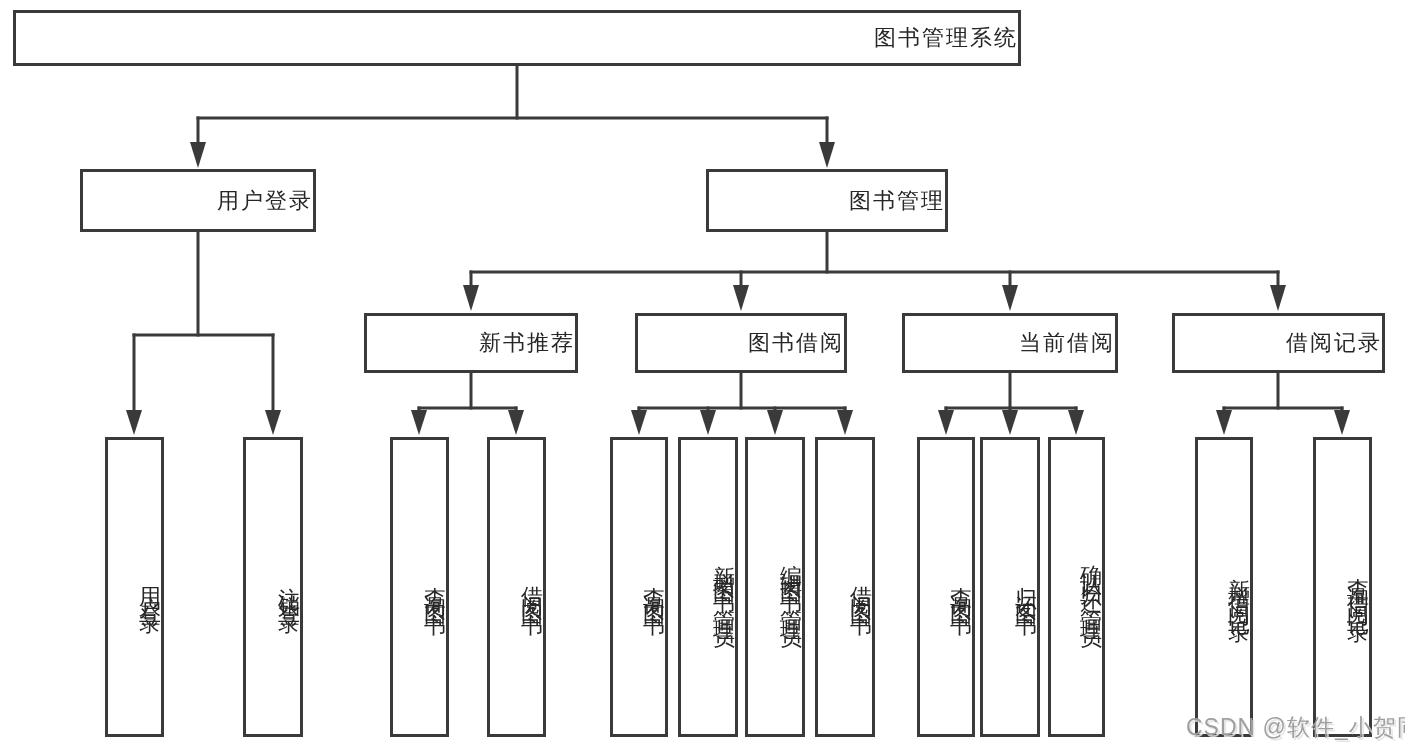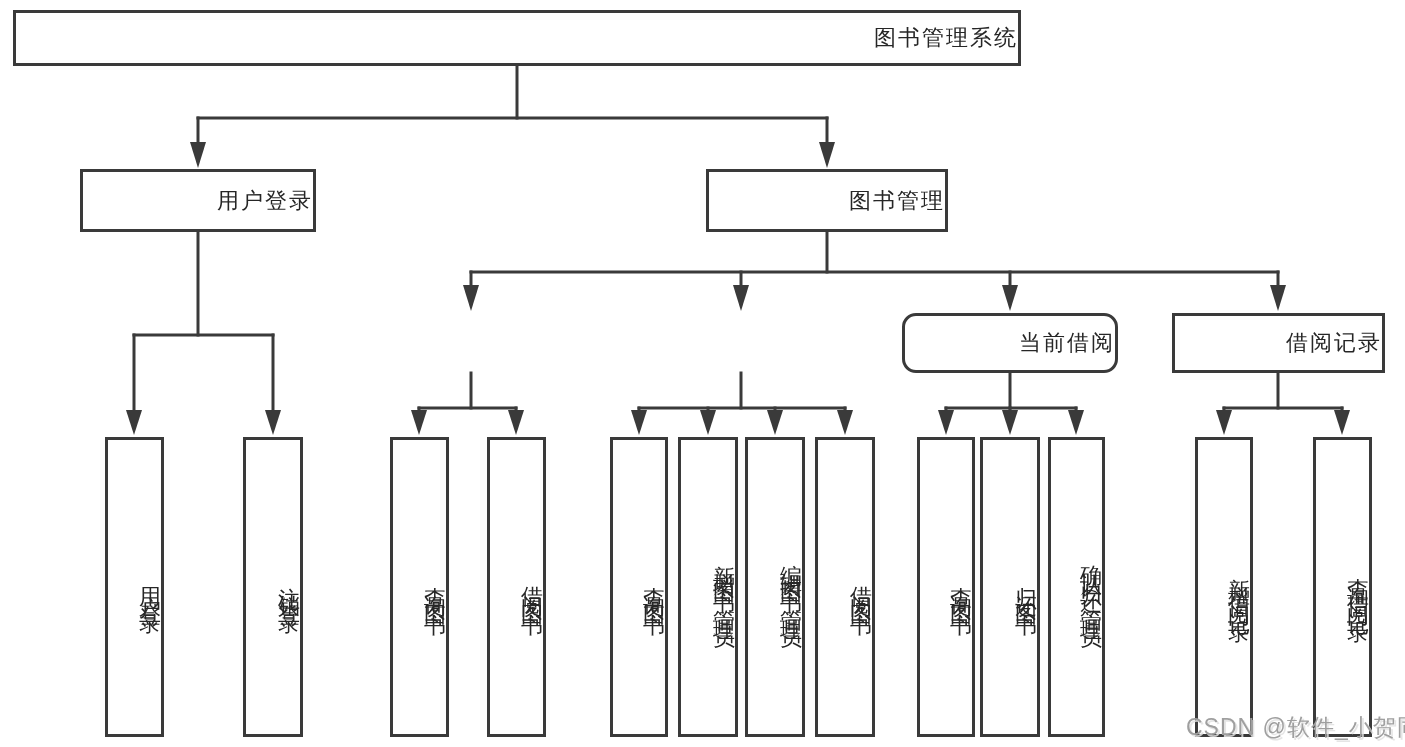--- a/index.html
+++ b/index.html
@@ -122,21 +122,27 @@
     <span class="h-label">图书管理系统</span>
   </div>
 
   <div class="node" style="left:80px;top:169px;width:236px;height:63px;">
     <span class="h-label">用户登录</span>
   </div>
   <div class="node" style="left:706px;top:169px;width:242px;height:63px;">
     <span class="h-label">图书管理</span>
   </div>
 
-  <div class="node" style="left:902px;top:313px;width:216px;height:60px;border-radius:14px;">
+  <div class="node" style="left:364px;top:313px;width:214px;height:60px;">
+    <span class="h-label">新书推荐</span>
+  </div>
+  <div class="node" style="left:635px;top:313px;width:212px;height:60px;">
+    <span class="h-label">图书借阅</span>
+  </div>
+  <div class="node" style="left:902px;top:313px;width:216px;height:60px;">
     <span class="h-label">当前借阅</span>
   </div>
   <div class="node" style="left:1172px;top:313px;width:213px;height:60px;">
     <span class="h-label">借阅记录</span>
   </div>
 
   <div class="node leaf" style="left:105px;top:437px;width:59px;height:300px;">
     <span class="v-label">用户登录</span>
   </div>
   <div class="node leaf" style="left:243px;top:437px;width:60px;height:300px;">

